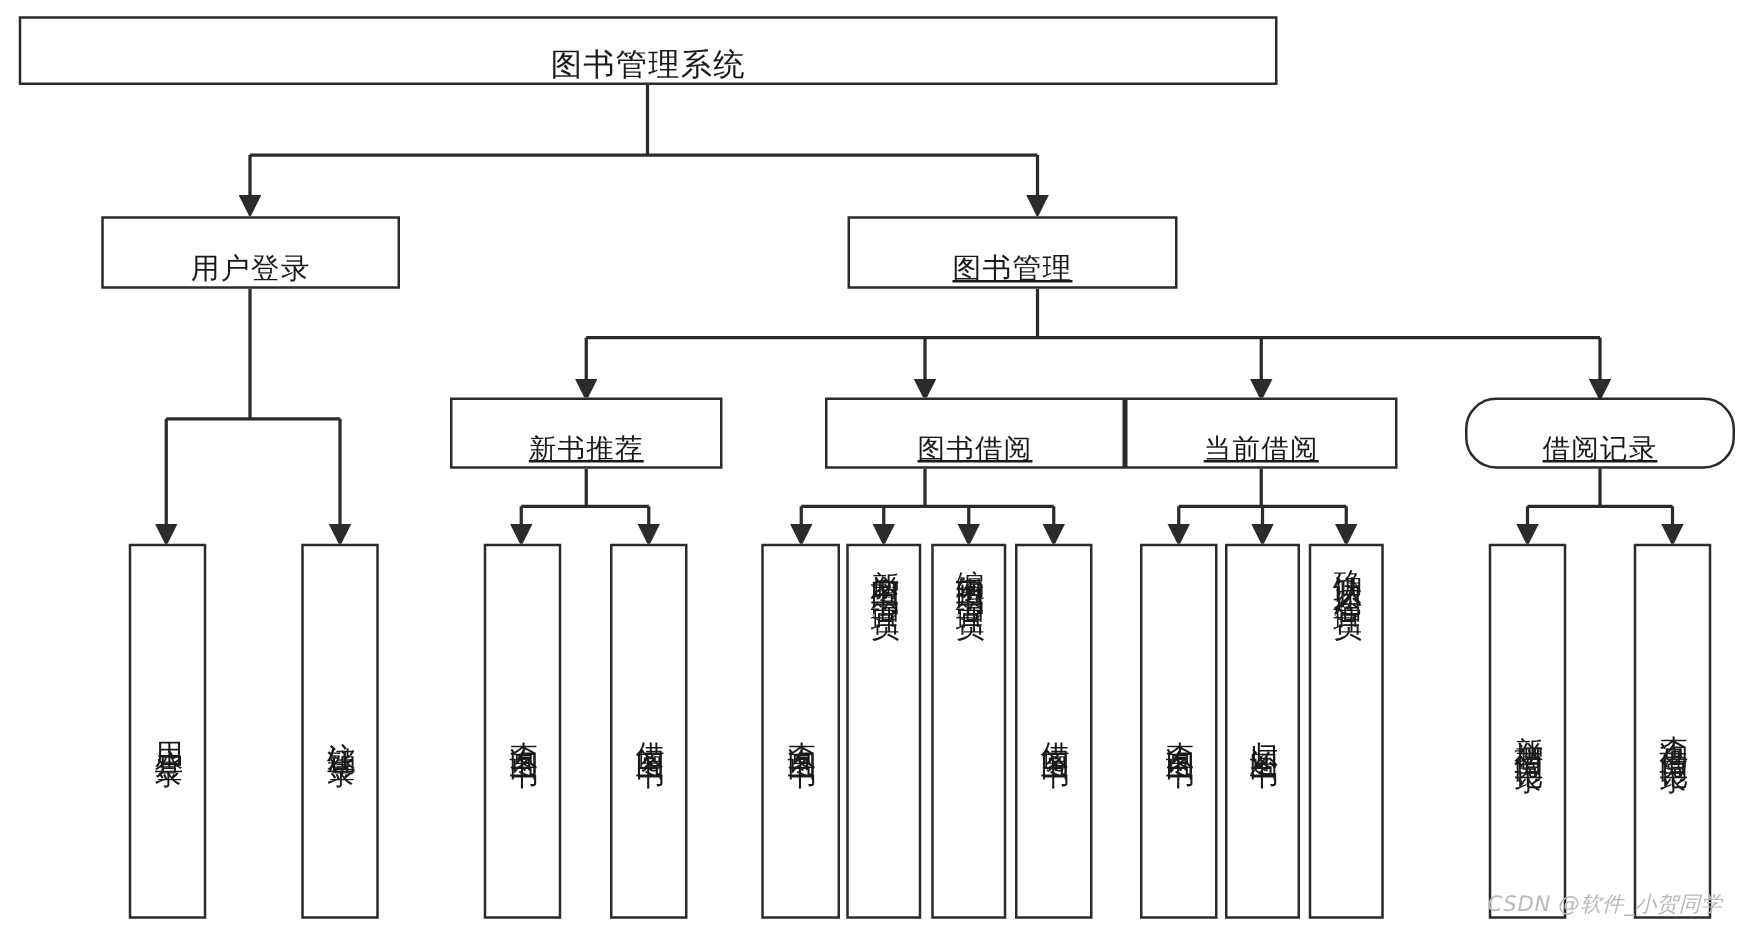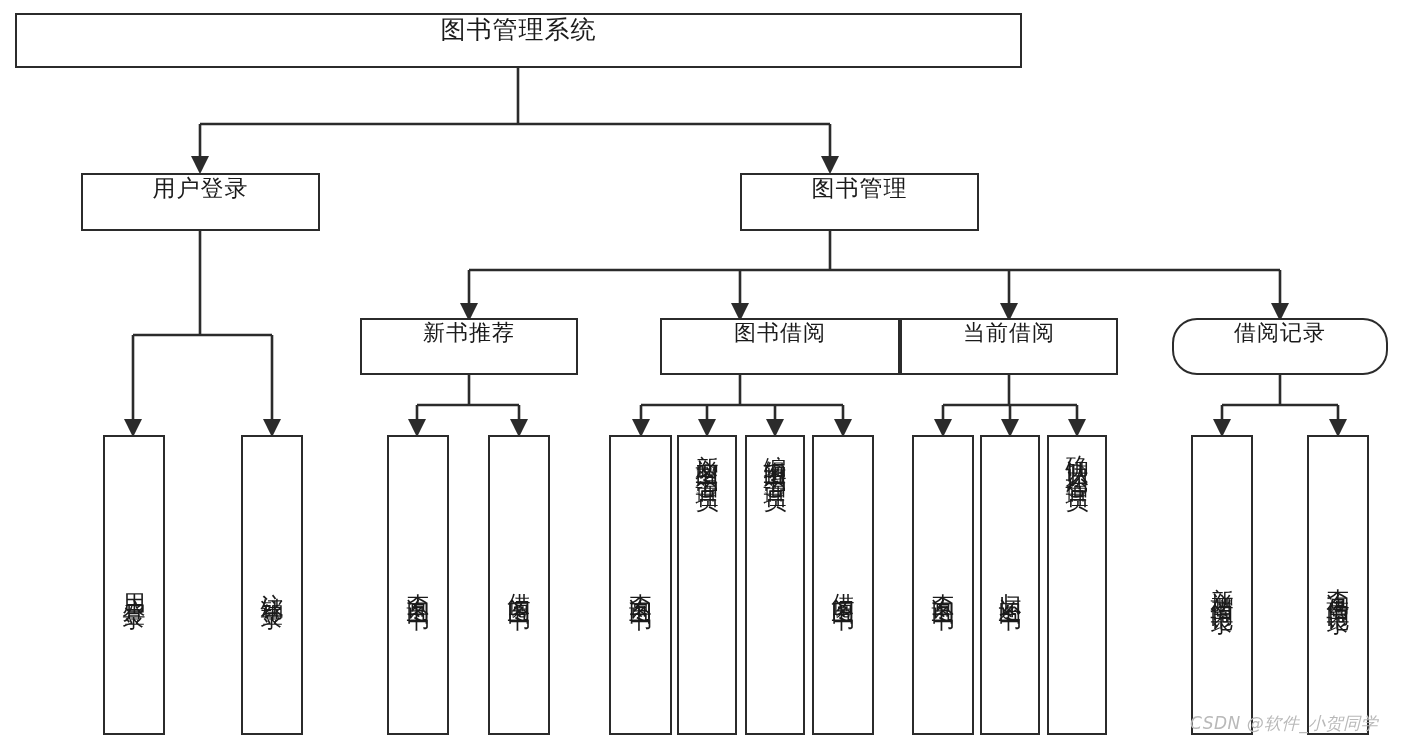--- a/index.html
+++ b/index.html
@@ -25,21 +25,21 @@
     width: 1405px;
     height: 747px;
     pointer-events: none;
   }
   .node {
     position: absolute;
     box-sizing: border-box;
     background: #ffffff;
     border: 2px solid #2b2b2b;
     display: flex;
-    align-items: flex-start;
+    align-items: flex-end;
     justify-content: center;
     color: #1a1a1a;
     z-index: 3;
   }
   .node-label {
     display: block;
     text-align: center;
     line-height: 1.18;
     white-space: pre;
   }
@@ -58,20 +58,21 @@
   .level1 {
     height: 58px;
   }
   .level1 .node-label {
     font-size: 23px;
     letter-spacing: 1px;
   }
   
   .level2 {
     height: 57px;
+    text-decoration: underline;
   }
   .level2 .node-label {
     font-size: 22px;
     letter-spacing: 1px;
   }
   
   .leaf {
     top: 435px;
     height: 300px;
     align-items: flex-start;
@@ -157,21 +158,21 @@
     </g>
   </svg>
 
   <div class="node" id="node-root">
     <span class="node-label">图书管理系统</span>
   </div>
 
   <div class="node level1" style="left:81px; top:173px; width:239px;">
     <span class="node-label">用户登录</span>
   </div>
-  <div class="node level1" style="left:740px; top:173px; width:239px;">
+  <div class="node level1" style="left:678px; top:173px; width:264px;text-decoration:underline;">
     <span class="node-label">图书管理</span>
   </div>
 
   <div class="node level2" style="left:360px; top:318px; width:218px;">
     <span class="node-label">新书推荐</span>
   </div>
   <div class="node level2" style="left:632px; top:318px; width:240px;margin-left:28px;">
     <span class="node-label">图书借阅</span>
   </div>
   <div class="node level2" style="left:900px; top:318px; width:218px;">

